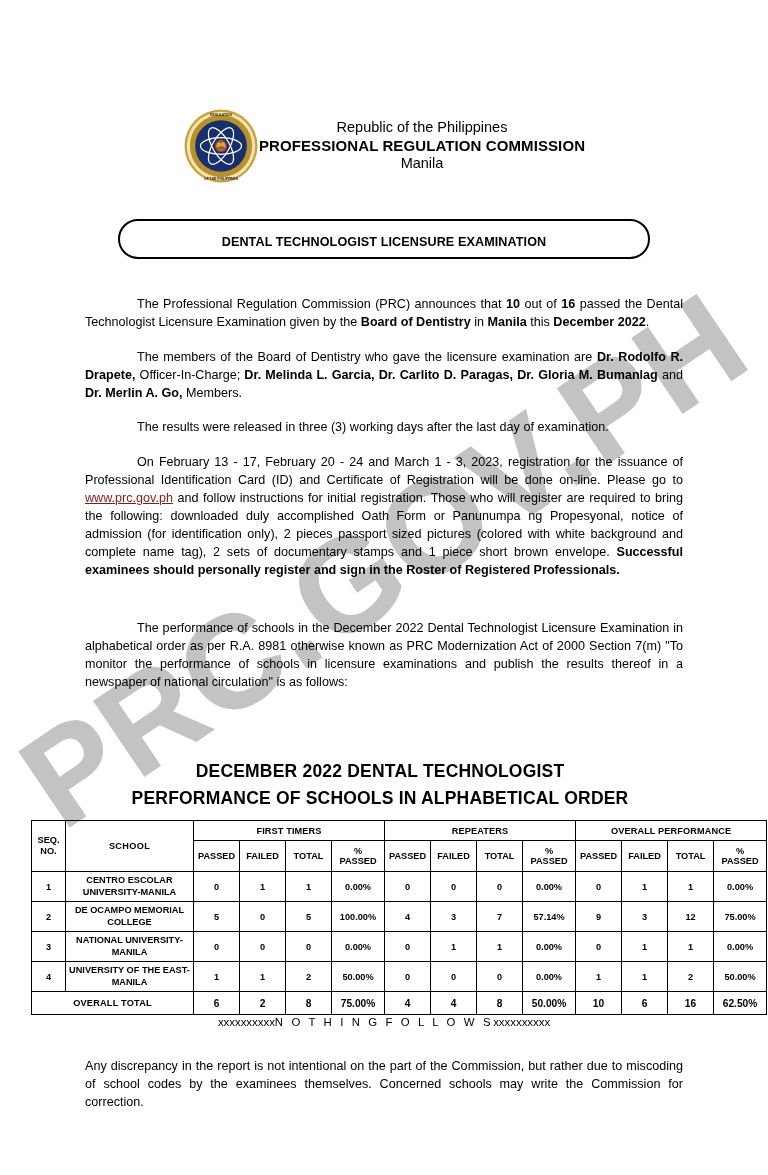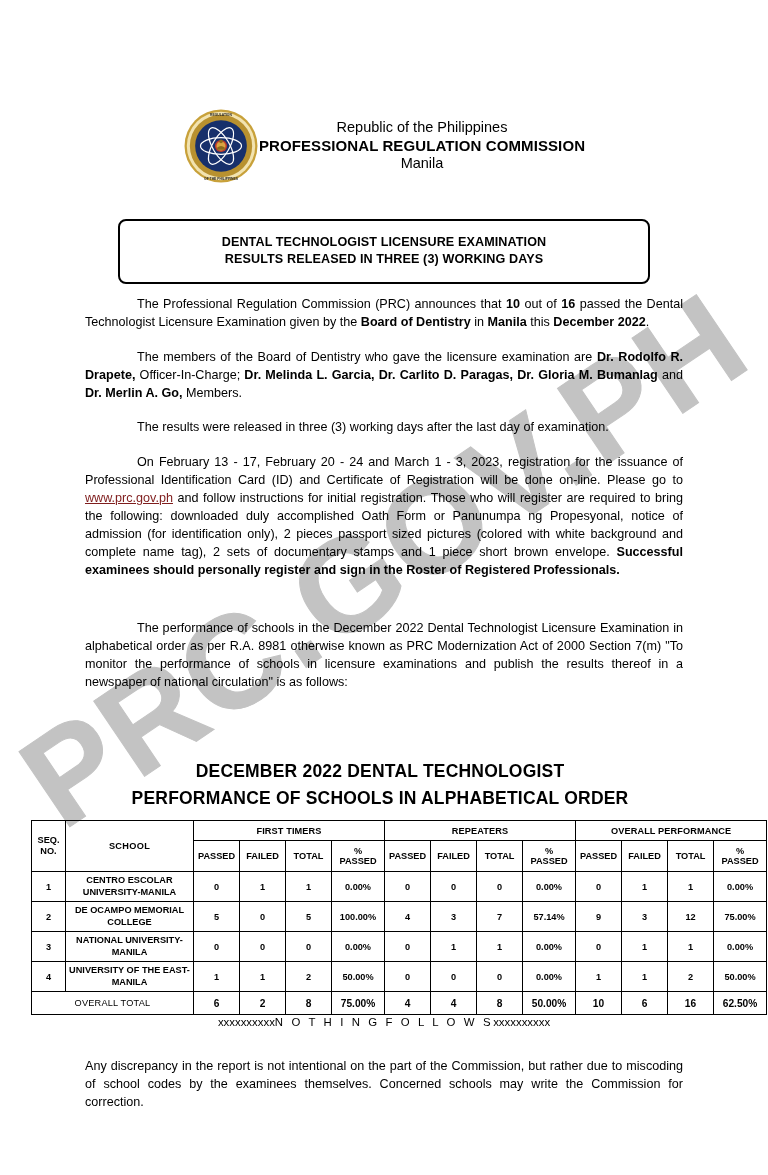--- a/index.html
+++ b/index.html
@@ -57,22 +57,22 @@
   .mh-line3 { font-size: 14.5px; }
 
   
   .title-box {
     position: absolute;
     left: 118px;
     top: 219px;
     width: 532px;
     box-sizing: border-box;
     border: 2.5px solid #000;
-    border-radius: 8px;
-    padding: 13px 10px 14px;
+    border-radius: 21px;
+    padding: 13px 10px 6px;
     text-align: center;
     background: transparent;
     z-index: 10;
   }
   .title-box div {
     font-size: 12.6px;
     font-weight: bold;
     line-height: 1.35;
     letter-spacing: .1px;
   }
@@ -169,21 +169,21 @@
     font-size: 9.6px;
     font-weight: normal;
     padding: 2px 0 2px 4px;
     line-height: 1.24;
   }
   td.num {
     font-size: 9.6px;
     font-weight: normal;
   }
   tr.total td {
-    font-weight: normal;
+    font-weight: bold;
   }
   td.total-label {
     font-size: 14.2px;
     font-weight: bold;
     text-align: center;
     height: 22px;
     letter-spacing: .2px;
   }
   tr.total td.num { font-size: 10.2px; font-weight: bold; }
 
@@ -245,21 +245,20 @@
     </div>
     <div class="masthead-text">
       <div class="mh-line1">Republic of the Philippines</div>
       <div class="mh-line2">PROFESSIONAL REGULATION COMMISSION</div>
       <div class="mh-line3">Manila</div>
     </div>
   </div>
 
   <div class="title-box">
     <div>DENTAL TECHNOLOGIST LICENSURE EXAMINATION</div>
-    <div>RESULTS RELEASED IN THREE (3) WORKING DAYS</div>
   </div>
 
   <div class="body-area">
 
     <p class="para"><span>The Professional Regulation Commission (PRC) announces that </span><b>10</b><span> out of </span><b>16</b><span> passed the Dental Technologist Licensure Examination given by the </span><b>Board of Dentistry</b><span> in </span><b>Manila</b><span> this </span><b>December 2022</b><span>.</span></p>
 
     <p class="para"><span>The members of the Board of Dentistry who gave the licensure examination are </span><b>Dr. Rodolfo R. Drapete,</b><span> Officer-In-Charge; </span><b>Dr. Melinda L. Garcia, Dr. Carlito D. Paragas, Dr. Gloria M. Bumanlag</b><span> and </span><b>Dr. Merlin A. Go,</b><span> Members.</span></p>
 
     <p class="para">The results were released in three (3) working days after the last day of examination.</p>
 

